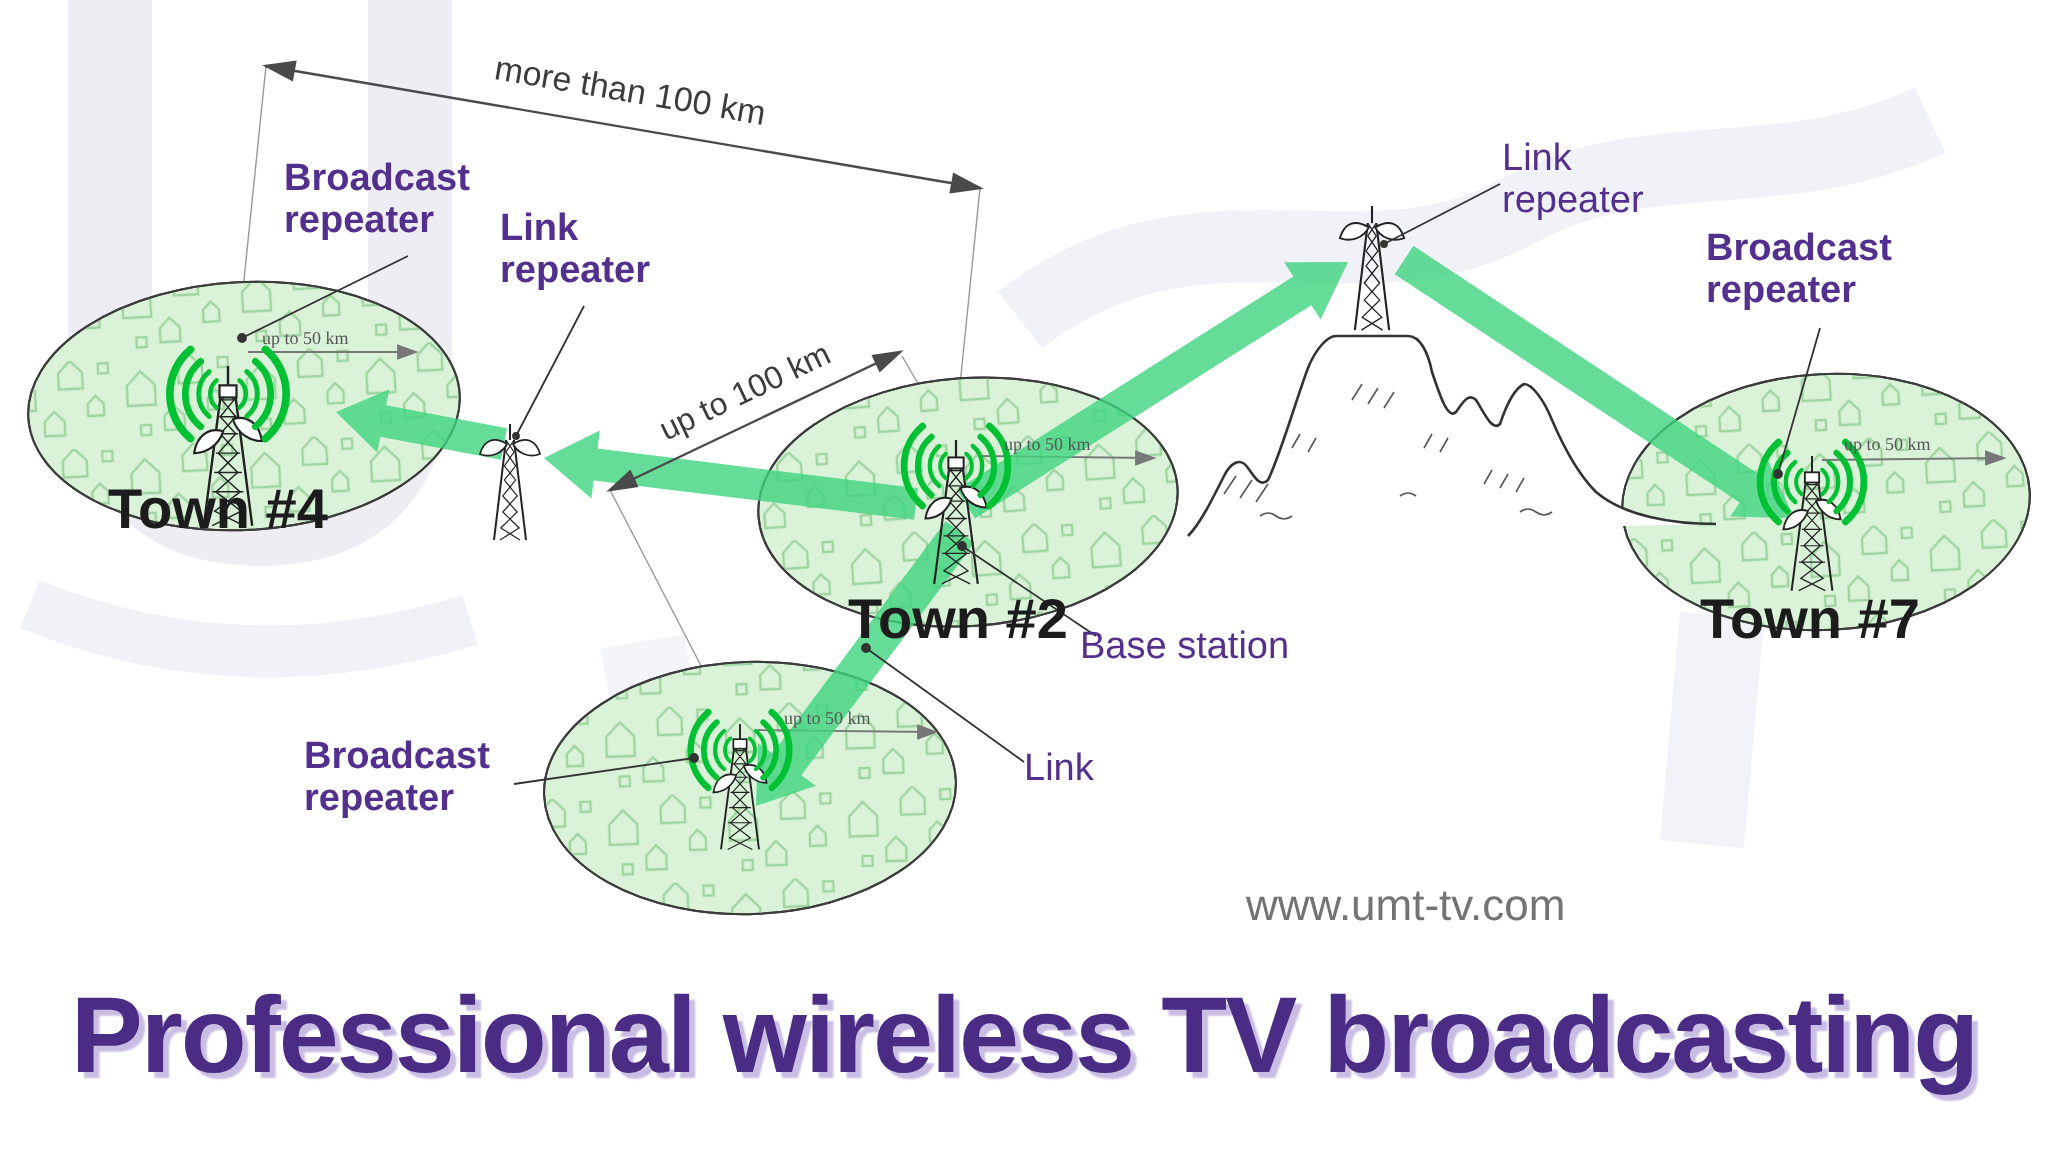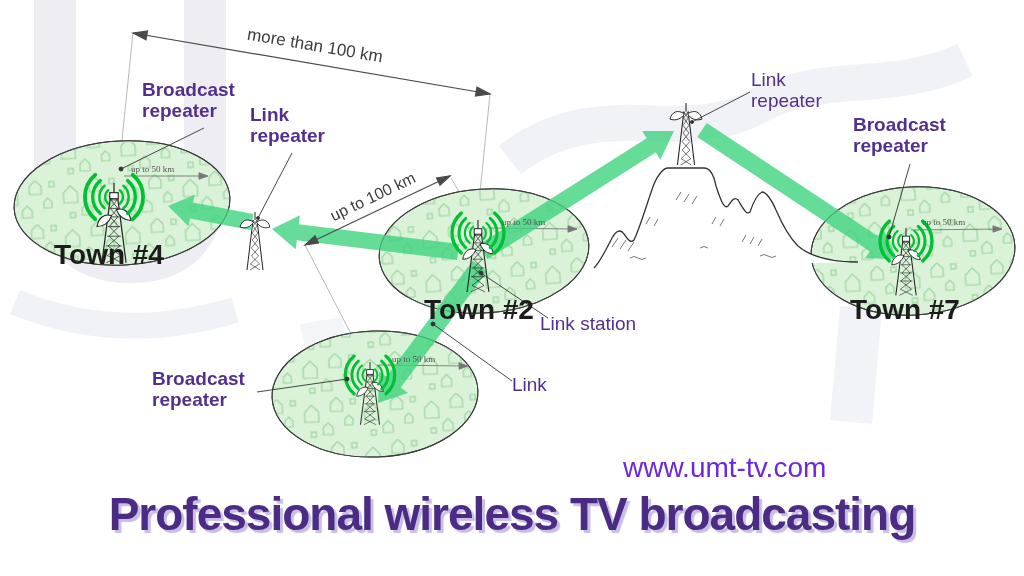--- a/index.html
+++ b/index.html
@@ -5,22 +5,22 @@
   html,body{margin:0;padding:0;background:#fff;}
   #stage{position:relative;width:1024px;height:576px;background:#ffffff;overflow:hidden;
          font-family:"Liberation Sans",sans-serif;}
   #gfx{position:absolute;left:0;top:0;}
   .abs{position:absolute;}
   .lbl{color:#54308e;font-size:19px;line-height:1.12;white-space:pre-line;}
   .ctr{text-align:left;font-weight:bold;}
   .town-name{color:#1c1c1c;font-size:28px;white-space:nowrap;}
   .dim{color:#3c3c3c;font-size:17px;white-space:nowrap;}
   .cov{color:#555;font-size:9px;white-space:nowrap;font-family:Liberation Serif, serif;}
-  .site{color:#6d28d9;font-size:28px;margin-top:12px;}
-  .title{width:1024px;text-align:center;color:#4a2c85;font-size:46px;font-weight:bold;
+  .site{color:#737373;font-size:22px;}
+  .title{width:1024px;text-align:center;color:#4a2c85;font-size:54px;font-weight:bold;
          letter-spacing:-1px;text-shadow:3px 3px 1px #c9bde4;white-space:nowrap;}
 </style>
 </head>
 <body>
 
 <div id="stage">
 
 <svg id="gfx" width="1024" height="576" viewBox="0 0 1024 576">
   <defs>
     <pattern id="houses" width="60" height="44" patternUnits="userSpaceOnUse">
@@ -190,21 +190,21 @@
 
 <div class="abs lbl" style="left:751px;top:69px;width:120px;">Link
 repeater</div>
 
 <div class="abs lbl ctr" style="left:853px;top:114px;width:120px;">Broadcast
 repeater</div>
 
 <div class="abs lbl ctr" style="left:152px;top:368px;width:120px;">Broadcast
 repeater</div>
 
-<div class="abs lbl" style="left:540px;top:313px;">Link station</div>
+<div class="abs lbl" style="left:540px;top:313px;">Base station</div>
 
 <div class="abs lbl" style="left:512px;top:374px;">Link</div>
 
 <div class="abs town-name ctr" style="left:54px;top:239px;width:120px;">Town #4</div>
 <div class="abs town-name ctr" style="left:424px;top:294px;width:120px;">Town #2</div>
 <div class="abs town-name ctr" style="left:850px;top:294px;width:120px;">Town #7</div>
 
 <div class="abs cov" style="left:131px;top:164px;">up to 50 km</div>
 <div class="abs cov" style="left:502px;top:217px;">up to 50 km</div>
 <div class="abs cov" style="left:392px;top:354px;">up to 50 km</div>

